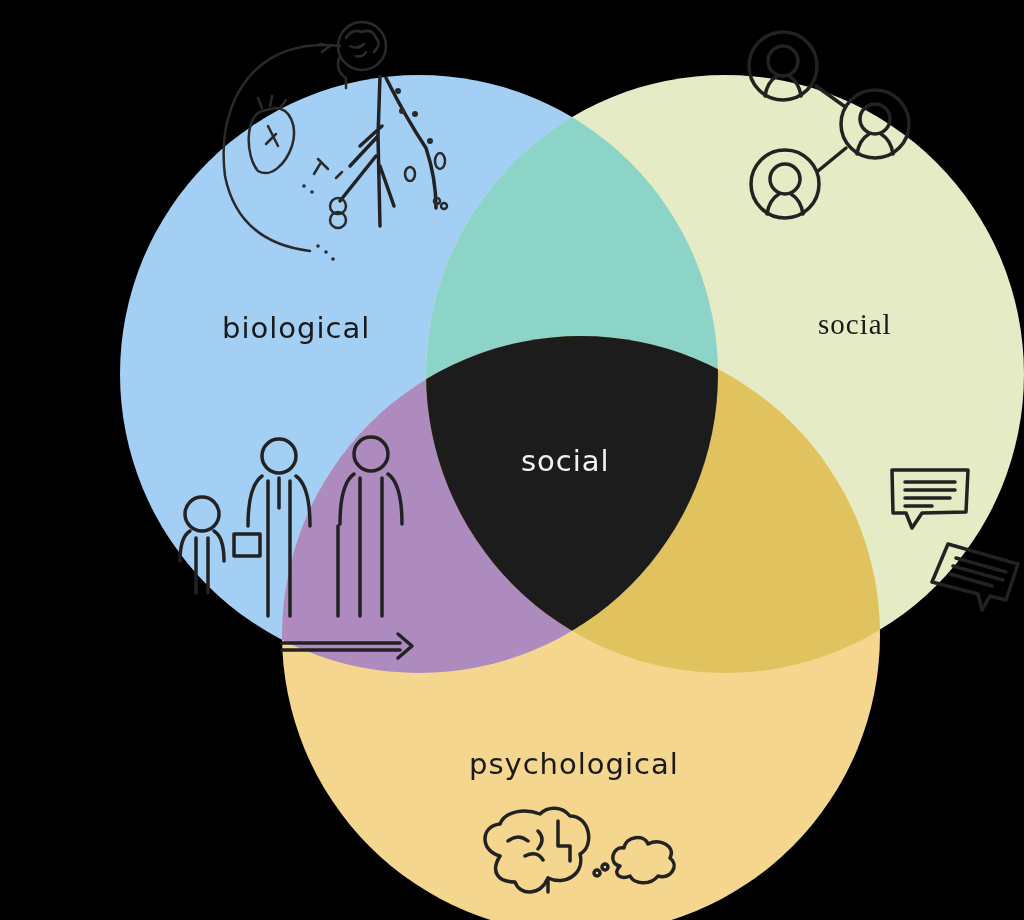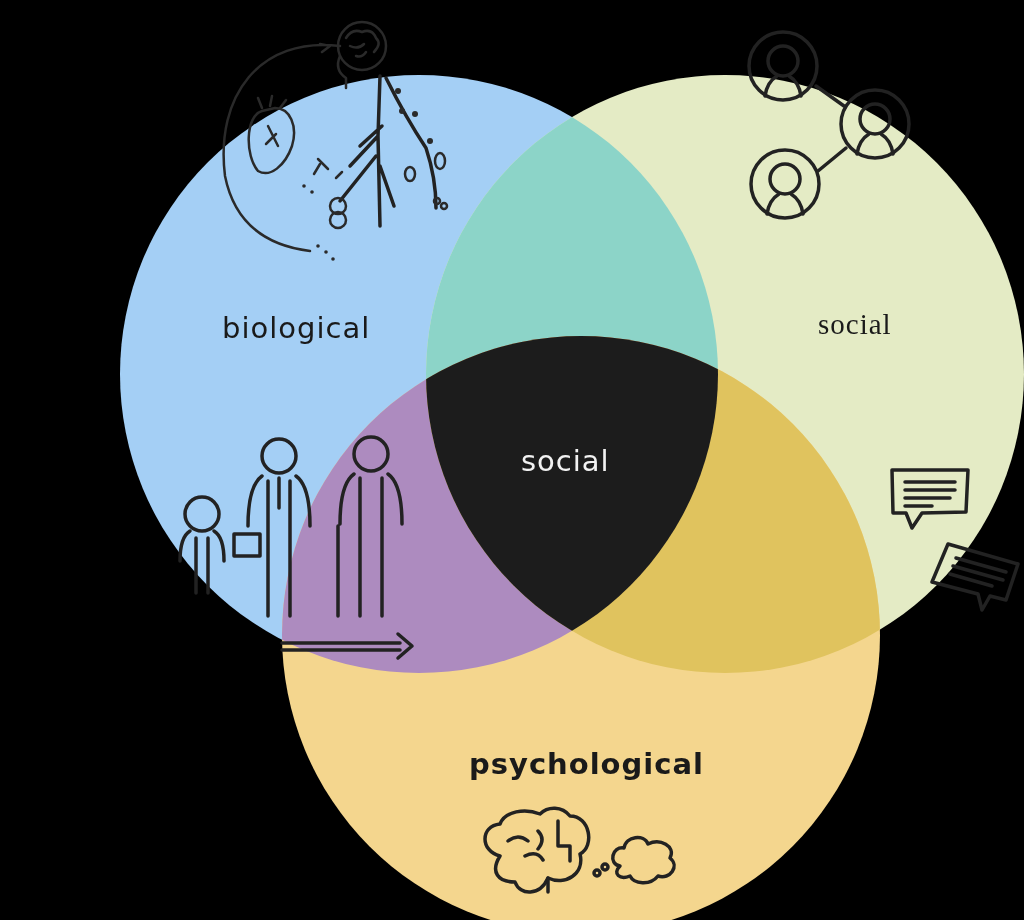--- a/index.html
+++ b/index.html
@@ -112,15 +112,15 @@
     </g>
     <g>
       <circle class="stroke" cx="597" cy="857" r="3"></circle>
       <circle class="stroke" cx="605" cy="851" r="3"></circle>
       <path class="stroke" d="M620 850 C608 848 612 830 624 832 C626 820 644 818 648 828 C660 822 676 830 670 842 C680 850 670 864 658 860 C650 870 634 868 630 860 C620 864 612 858 620 850 Z"></path>
     </g>
   </svg>
 
   <div class="label" style="left:222px; top:295px;">biological</div>
   <div class="label" style="left:818px; top:292px;font-family:Liberation Serif, serif;">social</div>
-  <div class="label" style="left:469px; top:731px;font-weight:bold;">psychological</div>
+  <div class="label" style="left:469px; top:731px;">psychological</div>
   <div class="label center" style="left:521px; top:428px;">social</div>
 </div>
 
 </body></html>

